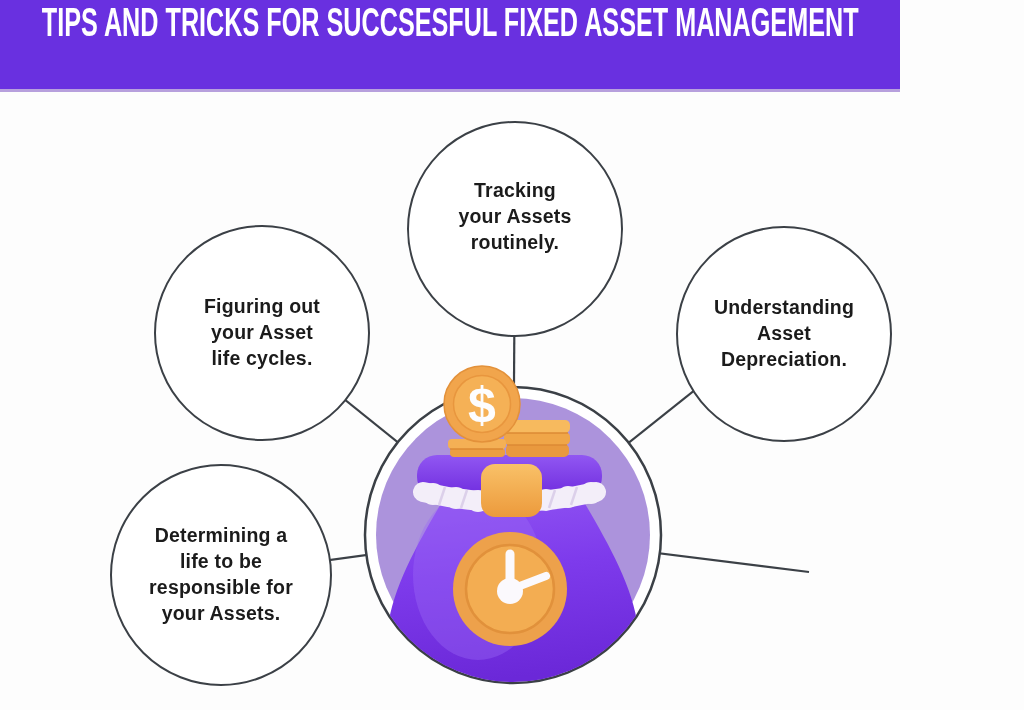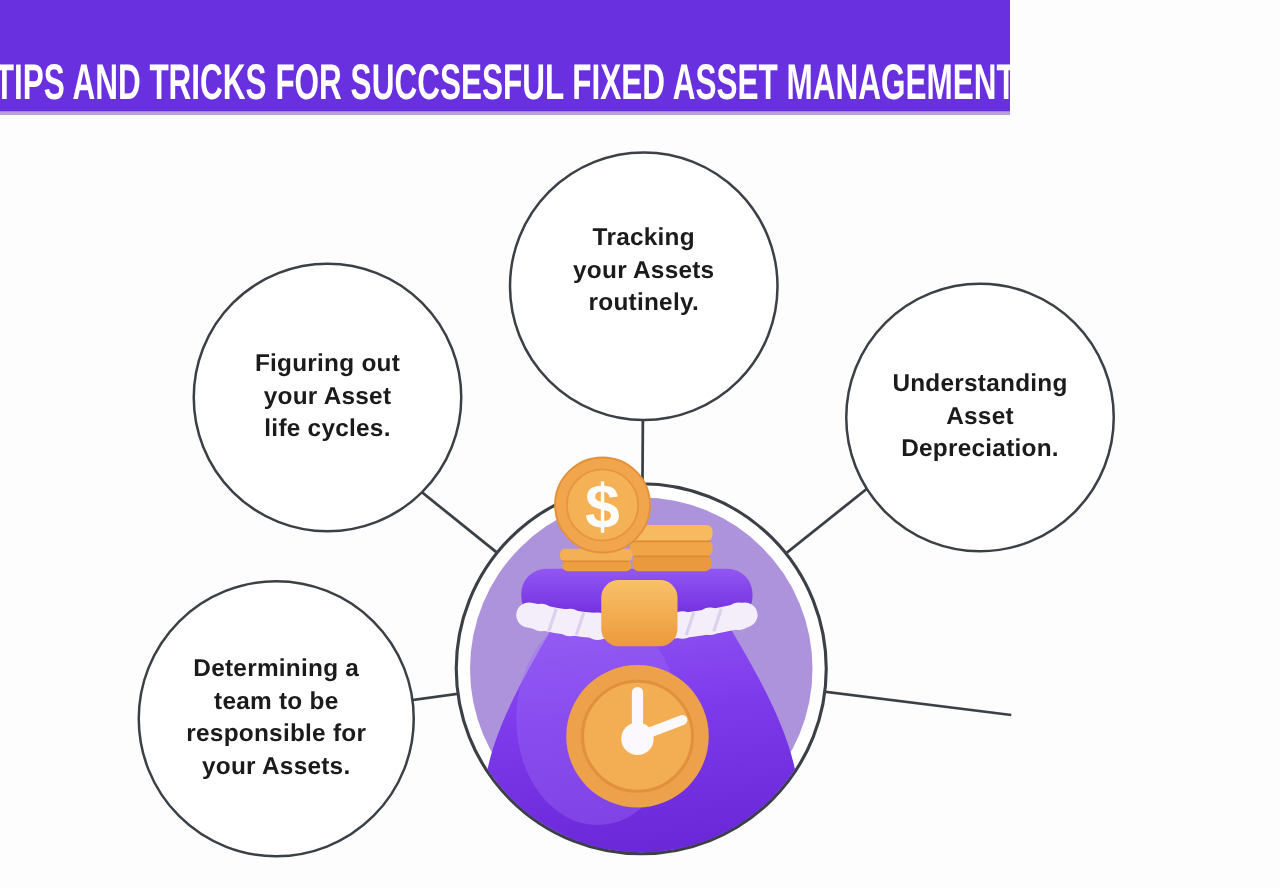--- a/index.html
+++ b/index.html
@@ -7,24 +7,24 @@
   body {
     font-family: "Liberation Sans", sans-serif;
     background: #fdfdfd;
     position: relative;
     overflow: hidden;
   }
   .page { position: absolute; inset: 0; }
 
   
   .banner {
-    position: absolute; left: 0; top: 0; width: 808px; height: 92px;
+    position: absolute; left: 0; top: 0; width: 900px; height: 92px;
     background: #6930E0;
     border-bottom: 3px solid #b7a0dd;
-    display: flex; align-items: flex-end; justify-content: center;
+    display: flex; align-items: flex-start; justify-content: center;
   }
   .banner h1 {
     color: #ffffff;
     font-size: 40px;
     font-weight: 700;
     letter-spacing: 0px;
     white-space: nowrap;
     transform: scaleX(0.63);
     transform-origin: center;
   }
@@ -48,21 +48,21 @@
   .bubble .label {
     white-space: pre-line;
     font-weight: 700;
     font-size: 19.5px;
     line-height: 1.33;
     color: #1b1b1b;
     letter-spacing: 0.2px;
   }
   .bubble-top          { left: 407px; top: 121px; width: 216px; height: 216px; }
   .bubble-top .label   { transform: translateY(-12px); }
-  .bubble-upper-left   { left: 154px; top: 210px; width: 216px; height: 216px; }
+  .bubble-upper-left   { left: 154px; top: 225px; width: 216px; height: 216px; }
   .bubble-upper-right  { left: 676px; top: 226px; width: 216px; height: 216px; }
   .bubble-lower-left   { left: 110px; top: 464px; width: 222px; height: 222px; }
   .bubble-lower-right  { left: 700px; top: 463px; width: 218px; height: 218px; }
 
   
   .center-illustration {
     position: absolute; left: 353px; top: 360px; width: 320px; height: 330px;
     z-index: 3;
   }
 </style>
@@ -93,21 +93,21 @@
 your Asset
 life cycles.</span>
   </div>
   <div class="bubble bubble-upper-right">
     <span class="label">Understanding
 Asset
 Depreciation.</span>
   </div>
   <div class="bubble bubble-lower-left">
     <span class="label">Determining a
-team to be
+life to be
 responsible for
 your Assets.</span>
   </div>
 
   <svg class="center-illustration" viewBox="0 0 320 330" xmlns="http://www.w3.org/2000/svg">
     <defs>
       <clipPath id="outerClip">
           <circle cx="160" cy="175" r="147"></circle>
         </clipPath>
       <linearGradient id="bagGrad" x1="0" y1="0" x2="0.15" y2="1">

